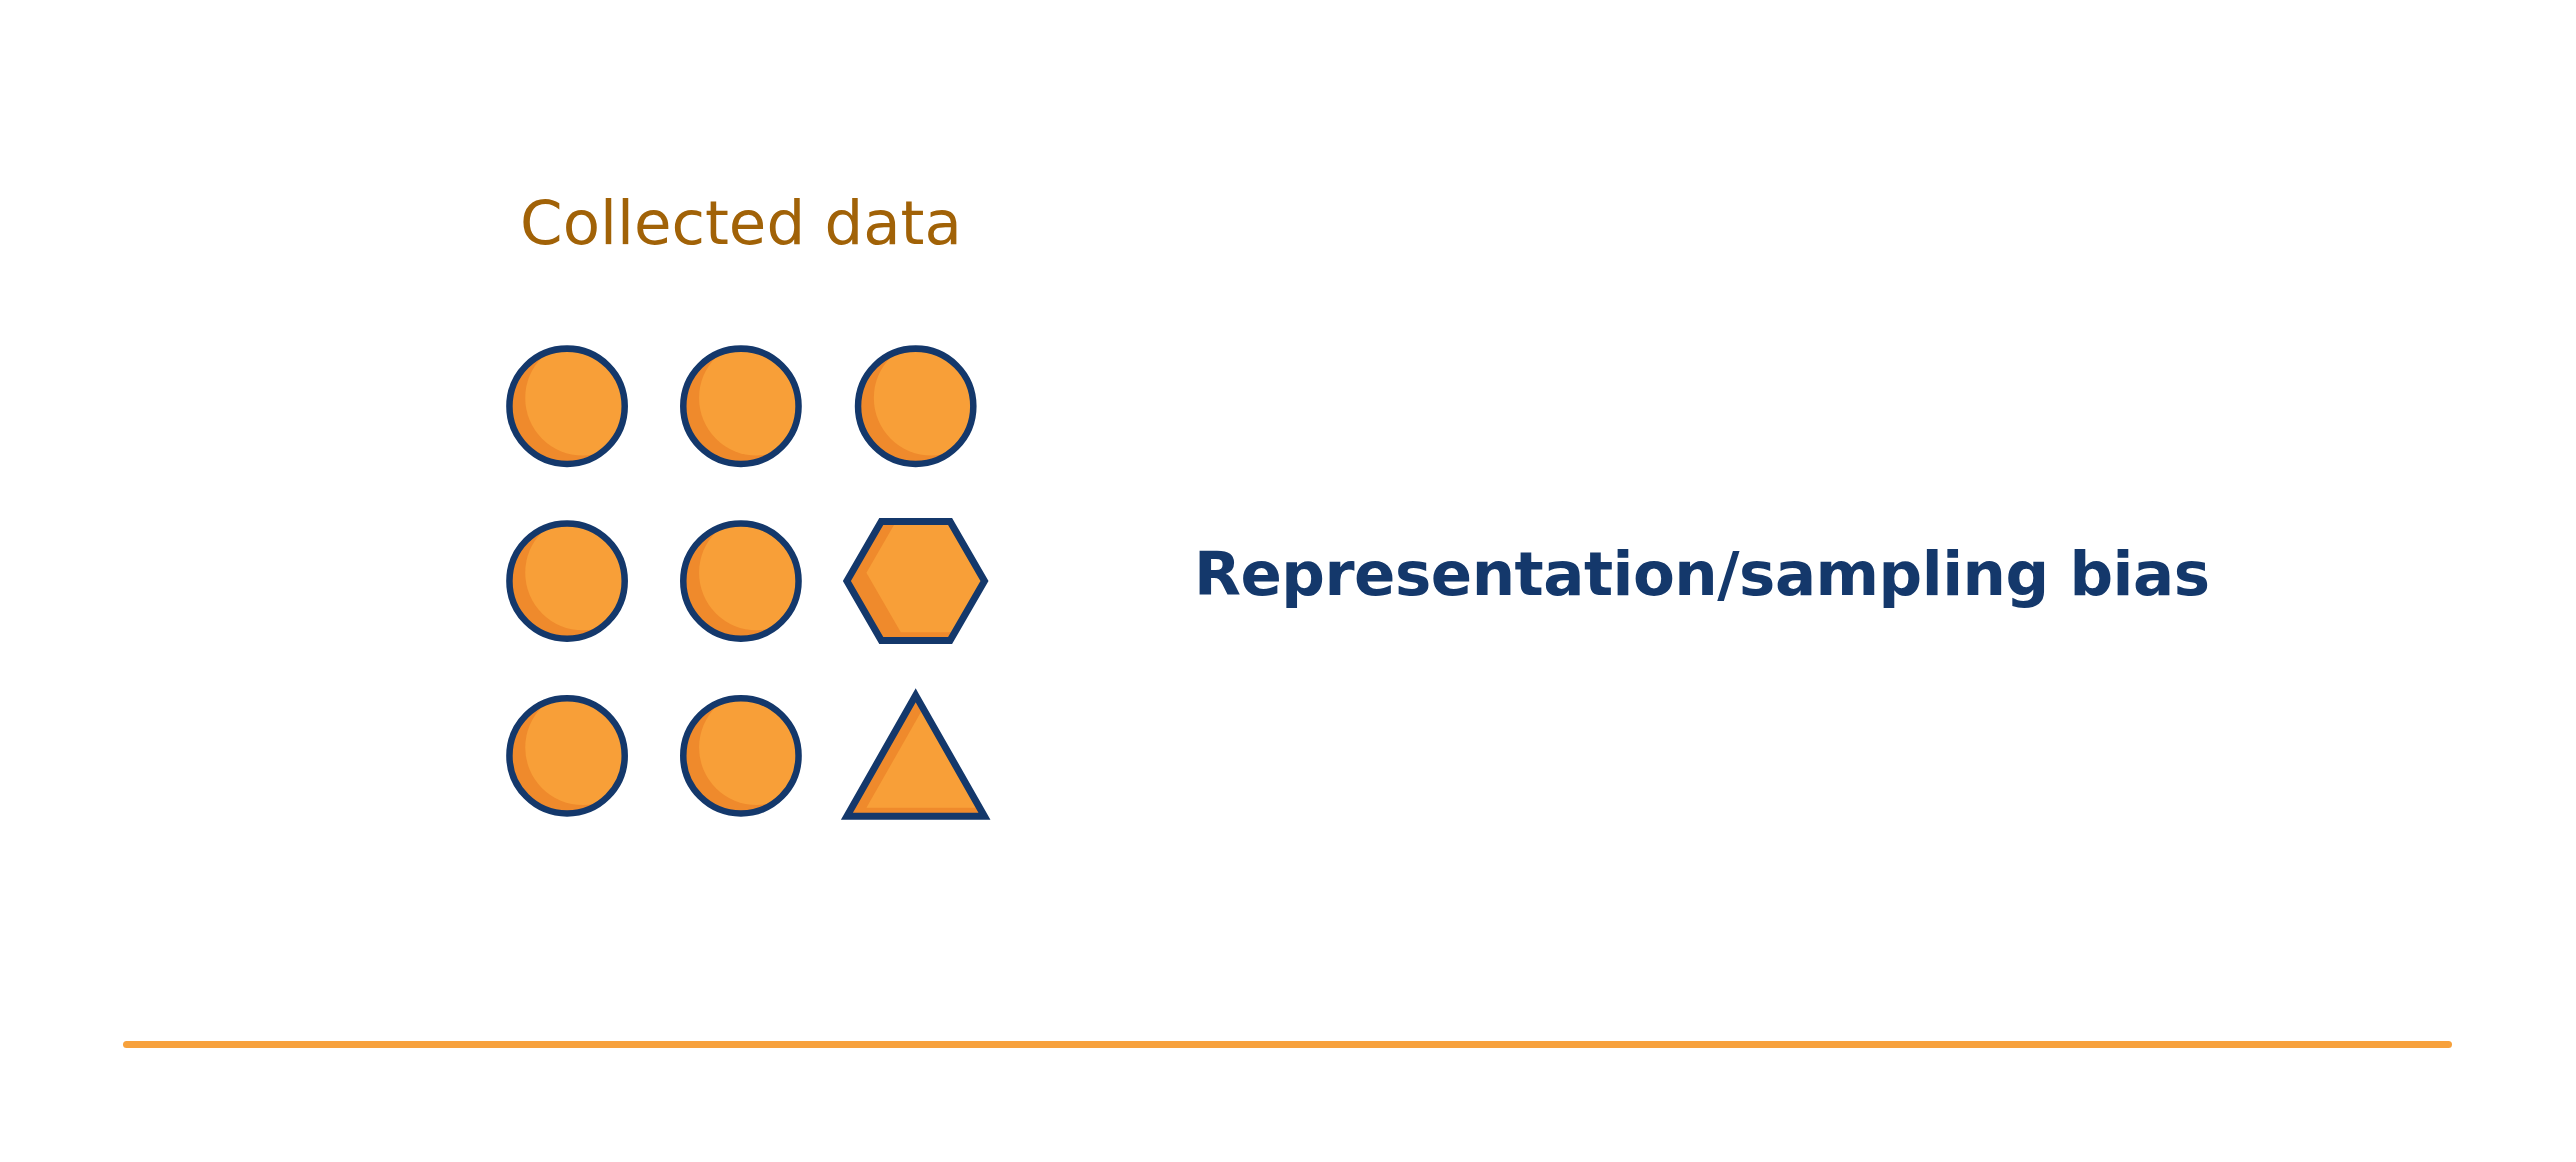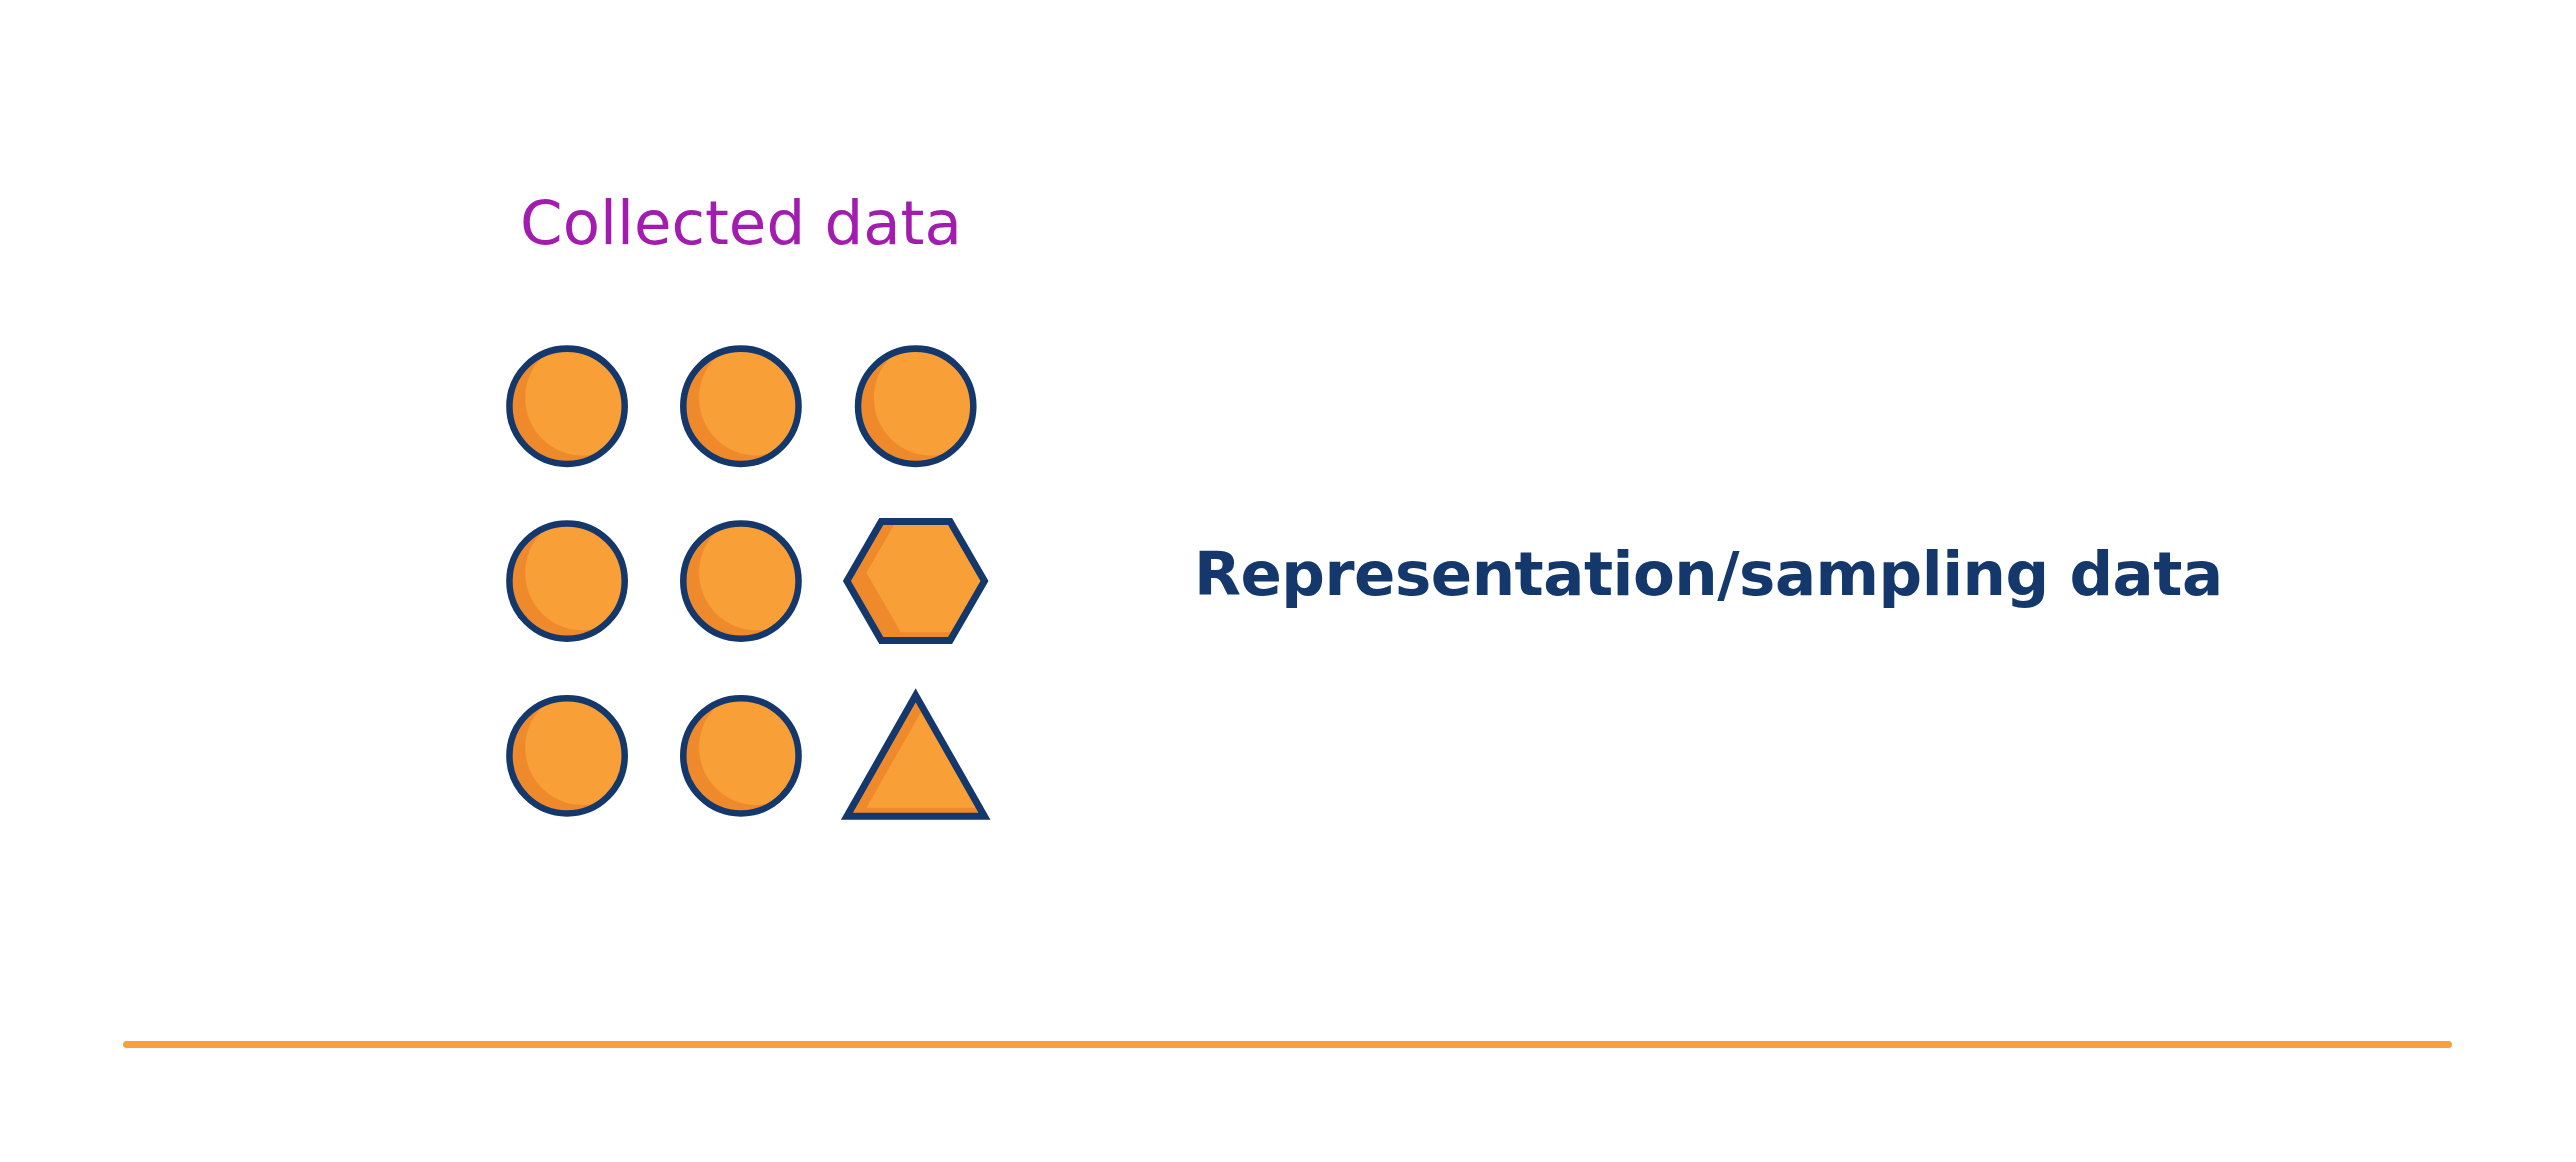--- a/index.html
+++ b/index.html
@@ -45,21 +45,21 @@
     top: 1041px;
     width: 2329px;
     height: 6.5px;
     border-radius: 3.7px;
     background: #F7A13C;
   }
 </style>
 </head>
 <body>
 
-<div class="collected-title" style="color: #a21caf;">Collected data</div>
+<div class="collected-title" style="color: #a16207;">Collected data</div>
 
 <svg class="shapes-svg" id="shapes-svg" width="2576" height="1163" viewBox="0 0 2771 1251">
     <g>
       <clipPath id="clip-0-0">
         <circle cx="610" cy="437" r="62"></circle>
       </clipPath>
       <circle cx="610" cy="437" r="62" fill="#EF8A2C"></circle>
       <circle cx="627" cy="428" r="62" fill="#F89F38" clip-path="url(#clip-0-0)"></circle>
       <circle cx="610" cy="437" r="62" fill="none" stroke="#14386B" stroke-width="7"></circle>
     </g>
@@ -122,16 +122,16 @@
     <g>
       <clipPath id="clip-2-2">
         <polygon points="985,748 1059,878 911,878"></polygon>
       </clipPath>
       <polygon points="985,748 1059,878 911,878" fill="#EF8A2C"></polygon>
       <polygon points="1006,739 1080,869 932,869" fill="#F89F38" clip-path="url(#clip-2-2)"></polygon>
       <polygon points="985,748 1059,878 911,878" fill="none" stroke="#14386B" stroke-width="7.5" stroke-linejoin="miter"></polygon>
     </g>
   </svg>
 
-<div class="bias-label" style="color: rgb(20, 56, 107);">Representation/sampling data</div>
+<div class="bias-label" style="color: rgb(20, 56, 107);">Representation/sampling bias</div>
 
 <div class="divider-line" style="background: rgb(247, 161, 60);"></div>
 
 
 </body></html>

